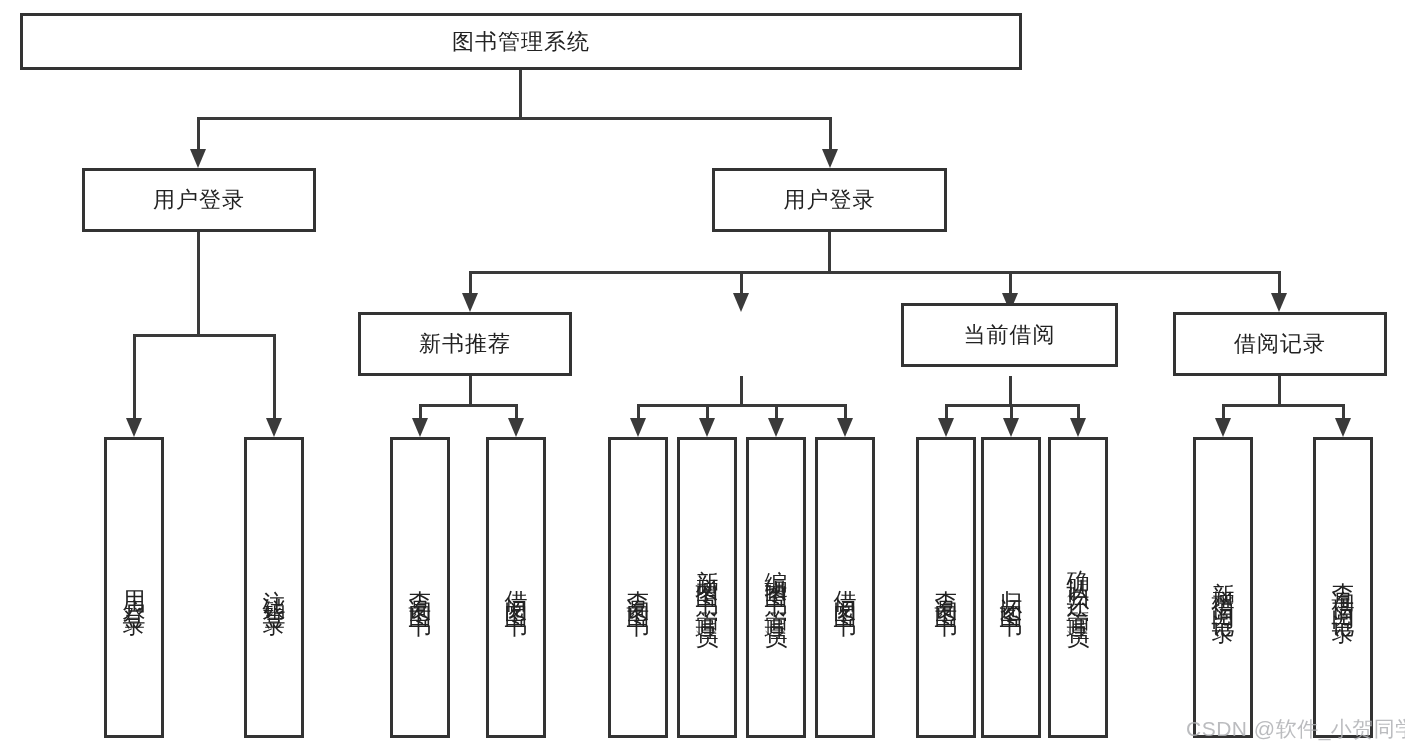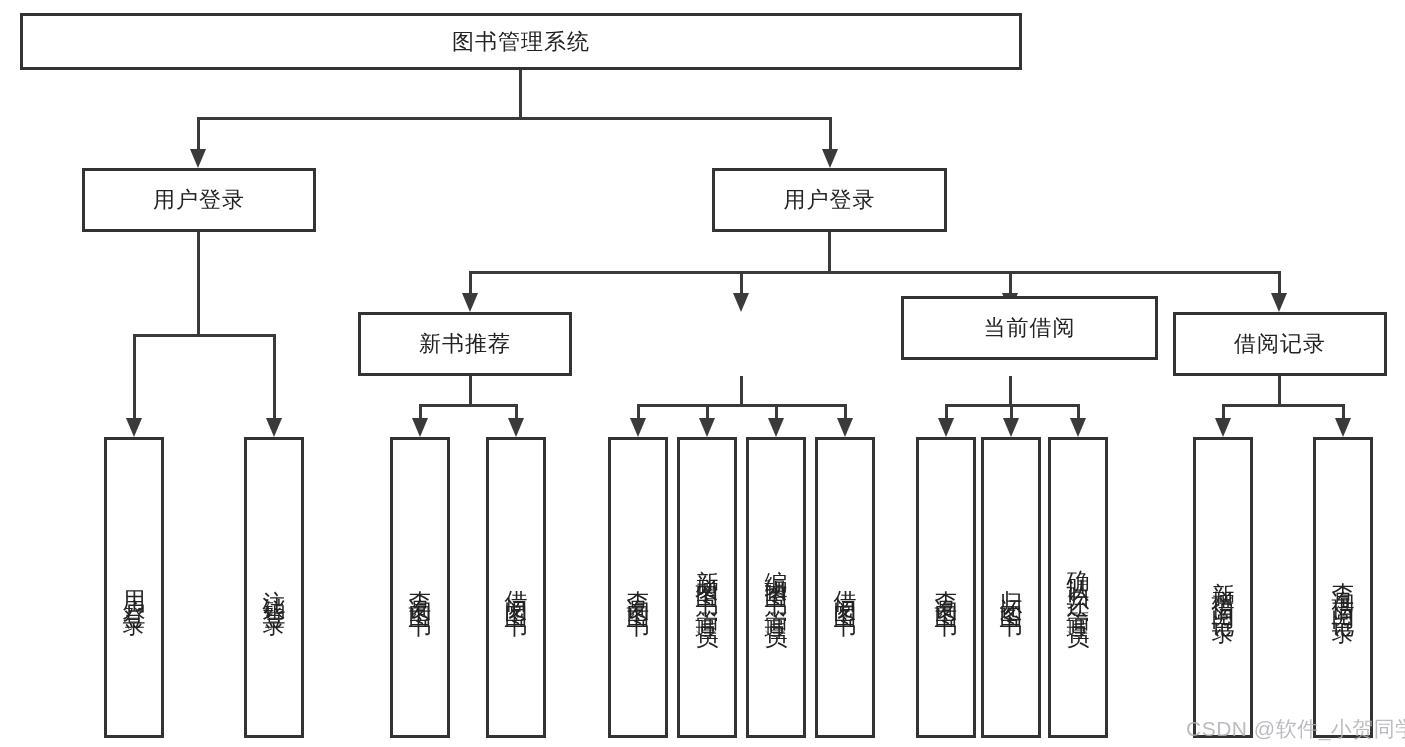--- a/index.html
+++ b/index.html
@@ -106,21 +106,21 @@
   <div class="box" style="left:82px;top:168px;width:234px;height:64px">
     <span class="hlabel">用户登录</span>
   </div>
   <div class="box" style="left:712px;top:168px;width:235px;height:64px">
     <span class="hlabel">用户登录</span>
   </div>
 
   <div class="box" style="left:358px;top:312px;width:214px;height:64px">
     <span class="hlabel">新书推荐</span>
   </div>
-  <div class="box" style="left:901px;top:296px;width:257px;height:64px">
+  <div class="box" style="left:901px;top:303px;width:217px;height:64px">
     <span class="hlabel">当前借阅</span>
   </div>
   <div class="box" style="left:1173px;top:312px;width:214px;height:64px">
     <span class="hlabel">借阅记录</span>
   </div>
 
   <div class="leaf" style="left:104px">
     <span class="vlabel">用户登录</span>
   </div>
   <div class="leaf" style="left:244px">

